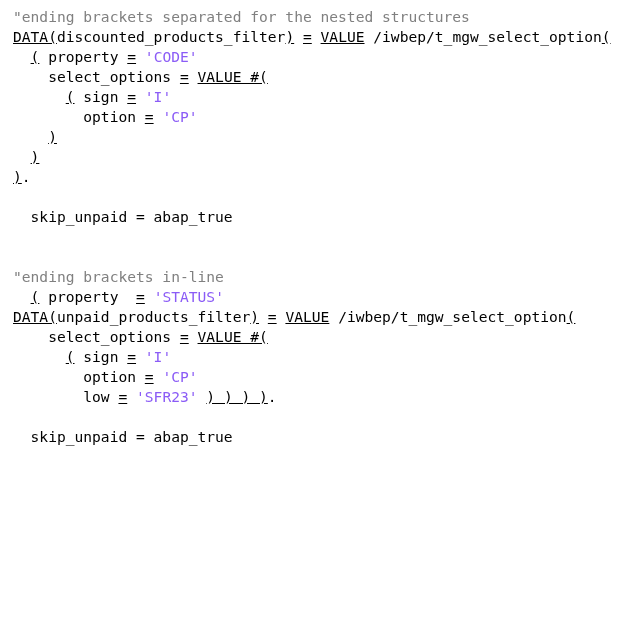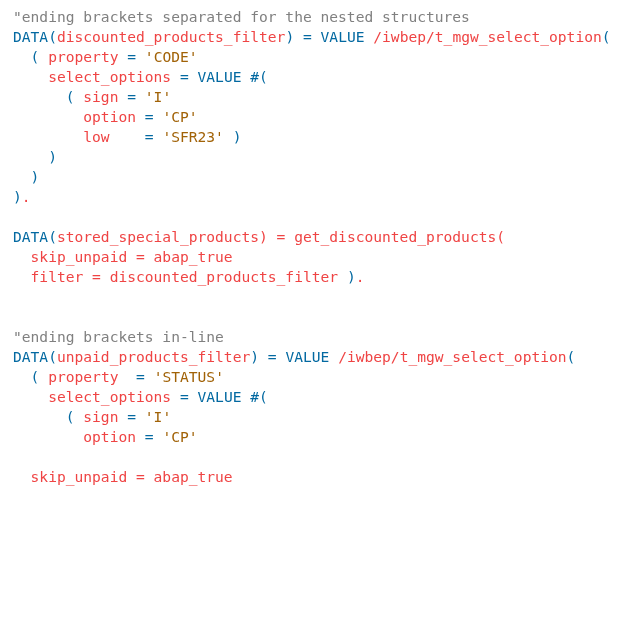--- a/index.html
+++ b/index.html
@@ -3,47 +3,45 @@
 <meta charset="utf-8">
 <style>
   html, body { margin:0; padding:0; background:#ffffff; }
   body { width:637px; height:618px; overflow:hidden; }
   .editor {
     position:absolute; left:13px; top:7px;
     font-family:"DejaVu Sans Mono", "Liberation Mono", monospace;
     font-size:14.6px; line-height:20px; color:#000000;
   }
   .line { white-space:pre; height:20px; }
-  .kw { color:#0369a1; }
-  .str { color:#a16207; }
+  .kw { color:#000000;text-decoration:underline; }
+  .str { color:#8b5cf6; }
   .cm { color:#808080; }
-  .tx { color:#ef4444; }
+  .tx { color:#000000; }
 </style>
 </head>
 <body>
 
 <div class="editor" id="editor">
     <div class="line"><span class="cm">"ending brackets separated for the nested structures</span></div>
     <div class="line"><span class="kw">DATA(</span><span class="tx">discounted_products_filter</span><span class="kw">)</span><span class="tx"> </span><span class="kw">=</span><span class="tx"> </span><span class="kw">VALUE</span><span class="tx"> /iwbep/t_mgw_select_option</span><span class="kw">(</span></div>
     <div class="line"><span class="tx">  </span><span class="kw">(</span><span class="tx"> property </span><span class="kw">=</span><span class="tx"> </span><span class="str">'CODE'</span></div>
     <div class="line"><span class="tx">    select_options </span><span class="kw">=</span><span class="tx"> </span><span class="kw">VALUE #(</span></div>
     <div class="line"><span class="tx">      </span><span class="kw">(</span><span class="tx"> sign </span><span class="kw">=</span><span class="tx"> </span><span class="str">'I'</span></div>
     <div class="line"><span class="tx">        option </span><span class="kw">=</span><span class="tx"> </span><span class="str">'CP'</span></div>
-    <div class="line"><span class="tx">        low    </span><span class="kw">=</span><span class="tx"> </span><span class="str">'SFR23'</span><span class="tx"> </span><span class="kw">)</span></div>
     <div class="line"><span class="tx">    </span><span class="kw">)</span></div>
     <div class="line"><span class="tx">  </span><span class="kw">)</span></div>
     <div class="line"><span class="kw">)</span><span class="tx">.</span></div>
     <div class="line"></div>
-    <div class="line"><span class="kw">DATA(</span><span class="tx">stored_special_products) = get_discounted_products(</span></div>
     <div class="line"><span class="tx">  skip_unpaid = abap_true</span></div>
-    <div class="line"><span class="tx">  filter = discounted_products_filter </span><span class="kw">)</span><span class="tx">.</span></div>
     <div class="line"></div>
     <div class="line"></div>
     <div class="line"><span class="cm">"ending brackets in-line</span></div>
+    <div class="line"><span class="tx">  </span><span class="kw">(</span><span class="tx"> property  </span><span class="kw">=</span><span class="tx"> </span><span class="str">'STATUS'</span></div>
     <div class="line"><span class="kw">DATA(</span><span class="tx">unpaid_products_filter</span><span class="kw">)</span><span class="tx"> </span><span class="kw">=</span><span class="tx"> </span><span class="kw">VALUE</span><span class="tx"> /iwbep/t_mgw_select_option</span><span class="kw">(</span></div>
-    <div class="line"><span class="tx">  </span><span class="kw">(</span><span class="tx"> property  </span><span class="kw">=</span><span class="tx"> </span><span class="str">'STATUS'</span></div>
     <div class="line"><span class="tx">    select_options </span><span class="kw">=</span><span class="tx"> </span><span class="kw">VALUE #(</span></div>
     <div class="line"><span class="tx">      </span><span class="kw">(</span><span class="tx"> sign </span><span class="kw">=</span><span class="tx"> </span><span class="str">'I'</span></div>
     <div class="line"><span class="tx">        option </span><span class="kw">=</span><span class="tx"> </span><span class="str">'CP'</span></div>
+    <div class="line"><span class="tx">        low </span><span class="kw">=</span><span class="tx"> </span><span class="str">'SFR23'</span><span class="tx"> </span><span class="kw">) ) ) )</span><span class="tx">.</span></div>
     <div class="line"></div>
     <div class="line"><span class="tx">  skip_unpaid = abap_true</span></div>
     <div class="line"></div>
   </div>
 
 </body></html>

